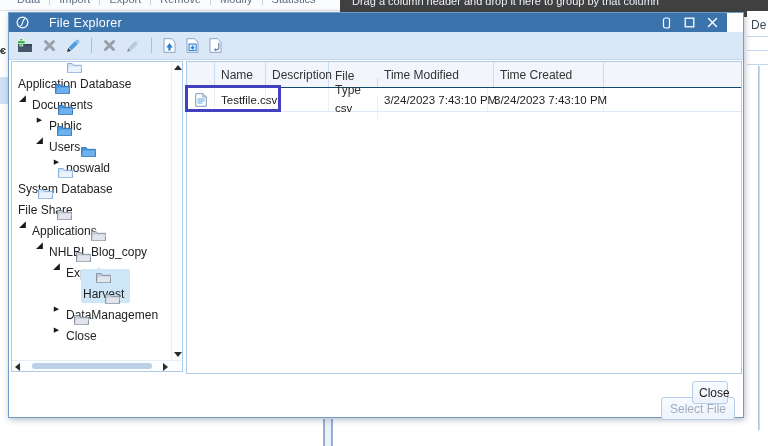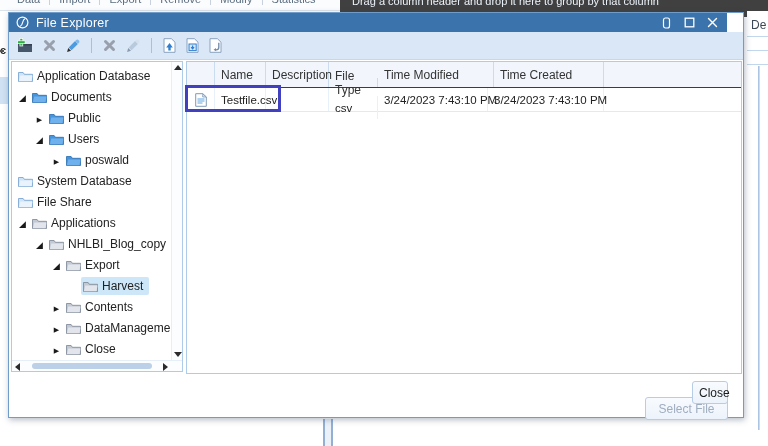--- a/index.html
+++ b/index.html
@@ -21,37 +21,37 @@
   .bg-c{position:absolute;left:0;top:44px;width:8px;height:13px;overflow:hidden;color:#2b2b2b;font-weight:bold;font-size:11px;}
   .bg-dash{position:absolute;left:0;top:50px;width:4px;height:2px;background:#555;}
   .bg-blue{position:absolute;left:0;top:77px;width:8px;height:27px;background:#cfe1f3;}
   .bottom-cols{position:absolute;left:323px;top:419px;width:10px;height:27px;
                border-left:2px solid #93afd4;border-right:2px solid #93afd4;background:#eaf1f9;}
 
   
   .dialog{position:absolute;left:8px;top:12px;width:736px;height:406px;background:#fff;
           border:1px solid #6f9cc9;box-shadow:1px 2px 6px rgba(50,70,100,.35);}
   .titlebar{position:absolute;left:0;top:0;right:16px;height:19px;background:var(--c-titlebar,#3b73ac);
-            display:flex;align-items:center;gap:7px;padding:0 7px;color:#fff;}
+            display:flex;align-items:center;gap:20px;padding:0 7px;color:#fff;}
   .titlebar .ttl{flex:1;font-size:12.5px;letter-spacing:.2px;}
   .wctrls{display:flex;align-items:center;gap:12px;margin-right:2px;}
   .toolbar{position:absolute;left:0;top:19px;right:0;height:28px;background:var(--c-toolbar_bg,#d9e7f7);
            border-bottom:1px solid #c3d7ee;display:flex;align-items:center;gap:10px;padding-left:7px;}
   .tsep{width:1px;height:15px;background:#aebfd4;margin:0 1px;}
   .tbtn{display:flex;align-items:center;justify-content:center;}
 
   
   .tree-panel{position:absolute;left:2px;top:48px;width:172px;height:311px;border:1px solid #aecbe9;background:#fff;overflow:hidden;}
   .tree-rows{position:absolute;left:0;top:3px;right:11px;}
   .trow{height:21px;display:flex;align-items:center;white-space:nowrap;}
   .exp{width:15px;flex:0 0 15px;text-align:center;color:#1a1a1a;}
   .exp.open::before{content:"\25E2";font-size:9px;}
   .exp.closed::before{content:"\25B6";font-size:7px;}
   .exp.none::before{content:"";}
-  .nodewrap{display:flex;align-items:center;gap:4px;padding:2px 6px 2px 2px;border-radius:2px;}
+  .nodewrap{display:flex;align-items:center;gap:4px;padding:2px 6px 2px 2px;border-radius:2px;flex-direction:column;}
   .sel .nodewrap{background:var(--c-selection,#cde7f8);}
   .lvl0{padding-left:4px;} .lvl1{padding-left:3px;} .lvl2{padding-left:20px;}
   .lvl3{padding-left:37px;} .lvl4{padding-left:54px;}
   .vscroll{position:absolute;right:0;top:0;bottom:11px;width:11px;background:#fcfdff;border-left:1px solid #e6eef8;}
   .hscroll{position:absolute;left:0;right:0;bottom:0;height:11px;background:#fcfdff;border-top:1px solid #e6eef8;}
   .arr{position:absolute;width:0;height:0;}
   .arr.up{left:2px;top:3px;border-left:4px solid transparent;border-right:4px solid transparent;border-bottom:5px solid #2b2b2b;}
   .arr.down{left:2px;bottom:3px;border-left:4px solid transparent;border-right:4px solid transparent;border-top:5px solid #2b2b2b;}
   .arr.left{left:3px;top:2px;border-top:4px solid transparent;border-bottom:4px solid transparent;border-right:5px solid #2b2b2b;}
   .arr.right{right:14px;top:2px;border-top:4px solid transparent;border-bottom:4px solid transparent;border-left:5px solid #2b2b2b;}
@@ -68,21 +68,21 @@
   .w-desc{width:63px;flex:0 0 63px;text-align:center;}
   .w-type{width:49px;flex:0 0 49px;margin-top:16px;}
   .w-created{width:110px;flex:0 0 110px;white-space:nowrap;}
   .w-modified{width:116px;flex:0 0 116px;white-space:nowrap;}
   .w-fill{flex:1;border-right:none;}
 
   
   .btn{position:absolute;height:23px;font-size:12px;font-family:"Liberation Sans",sans-serif;
        background:linear-gradient(#f8fbff,#edf3fb);border:1px solid var(--c-button_border,#b7cce6);
        border-radius:3px;color:#1c1c1c;}
-  .btn-select{left:636px;top:376px;width:83px;color:#9fadc0;margin-top:8px;}
+  .btn-select{left:652px;top:376px;width:74px;color:#9fadc0;margin-top:8px;}
   .btn-close{left:683px;top:368px;width:36px;}
 
   
   .annotation{position:absolute;left:185px;top:85px;width:96px;height:27px;
               border:3px solid var(--c-annotation,#4141c0);pointer-events:none;z-index:50;}
 
   svg{display:block;}
 </style>
 </head>
 <body>
@@ -312,29 +312,20 @@
               </svg>
               <span>Harvest</span>
             </span>
         </div>
         <div class="trow lvl3">
           <span class="exp closed"></span>
           <span class="nodewrap">
               <svg width="15" height="12">
                 <use href="#f-gray"></use>
               </svg>
-              <span>Contents</span>
-            </span>
-        </div>
-        <div class="trow lvl3">
-          <span class="exp closed"></span>
-          <span class="nodewrap">
-              <svg width="15" height="12">
-                <use href="#f-gray"></use>
-              </svg>
               <span>DataManagemen</span>
             </span>
         </div>
         <div class="trow lvl3">
           <span class="exp closed"></span>
           <span class="nodewrap">
               <svg width="15" height="12">
                 <use href="#f-gray"></use>
               </svg>
               <span>Close</span>

